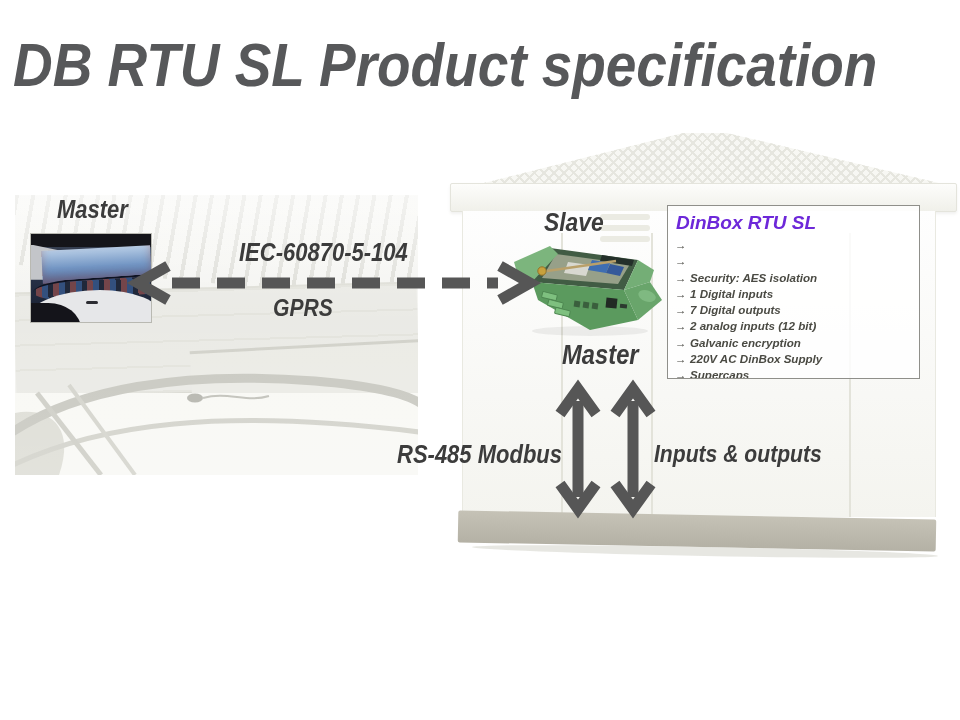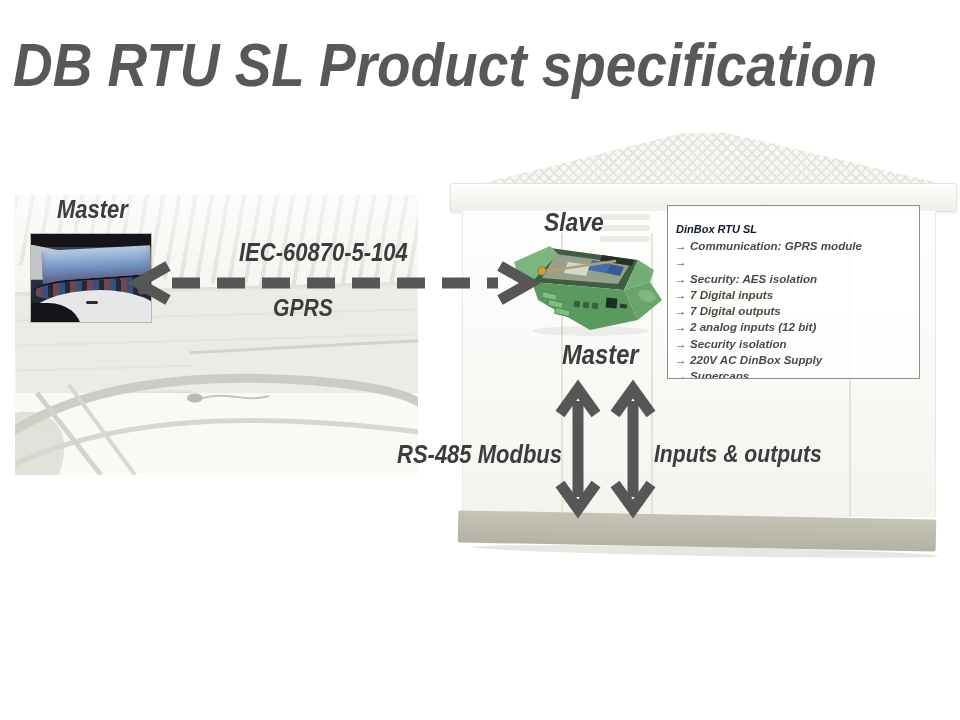--- a/index.html
+++ b/index.html
@@ -81,21 +81,21 @@
 
   
   .device{position:absolute;left:506px;top:238px;width:164px;height:100px;}
 
   
   .arrows{position:absolute;left:0;top:0;pointer-events:none;}
 
   
   .spec-box{position:absolute;left:667px;top:205px;width:253px;height:174px;box-sizing:border-box;
      border:1px solid #8f8f8a;background:rgba(255,255,255,.82);padding:5px 7px 4px 7px;overflow:hidden;}
-  .spec-title{font-size:11px;font-weight:bold;font-style:italic;color:#0f172a;margin:12px 0 3px 1px;}
+  .spec-title{font-size:19px;font-weight:bold;font-style:italic;color:#6d28d9;margin:1px 0 3px 1px;}
   .spec-item{display:flex;align-items:flex-start;font-size:11.6px;font-weight:bold;font-style:italic;
      color:#4a4a43;line-height:16.3px;white-space:nowrap;}
   .spec-item .bullet{flex:0 0 15px;font-style:normal;color:#45453f;}
 </style>
 </head>
 <body>
 
 <div id="stage">
 
   <div class="slide-title">DB RTU SL Product specification</div>
@@ -205,44 +205,43 @@
   <div class="lbl lbl-gprs">GPRS</div>
   <div class="lbl lbl-slave">Slave</div>
   <div class="lbl lbl-master-bottom">Master</div>
   <div class="lbl lbl-rs485">RS-485 Modbus</div>
   <div class="lbl lbl-io">Inputs &amp; outputs</div>
 
   <div class="spec-box">
     <div class="spec-title">DinBox RTU SL</div>
     <div class="spec-item">
       <span class="bullet">→</span>
-      <span>Communication: GPRS module</span>
     </div>
     <div class="spec-item">
       <span class="bullet">→</span>
     </div>
     <div class="spec-item">
       <span class="bullet">→</span>
       <span>Security: AES isolation</span>
     </div>
     <div class="spec-item">
       <span class="bullet">→</span>
-      <span>7 Digital inputs</span>
+      <span>1 Digital inputs</span>
     </div>
     <div class="spec-item">
       <span class="bullet">→</span>
       <span>7 Digital outputs</span>
     </div>
     <div class="spec-item">
       <span class="bullet">→</span>
       <span>2 analog inputs (12 bit)</span>
     </div>
     <div class="spec-item">
       <span class="bullet">→</span>
-      <span>Security isolation</span>
+      <span>Galvanic encryption</span>
     </div>
     <div class="spec-item">
       <span class="bullet">→</span>
       <span>220V AC DinBox Supply</span>
     </div>
     <div class="spec-item">
       <span class="bullet">→</span>
       <span>Supercaps</span>
     </div>
   </div>

